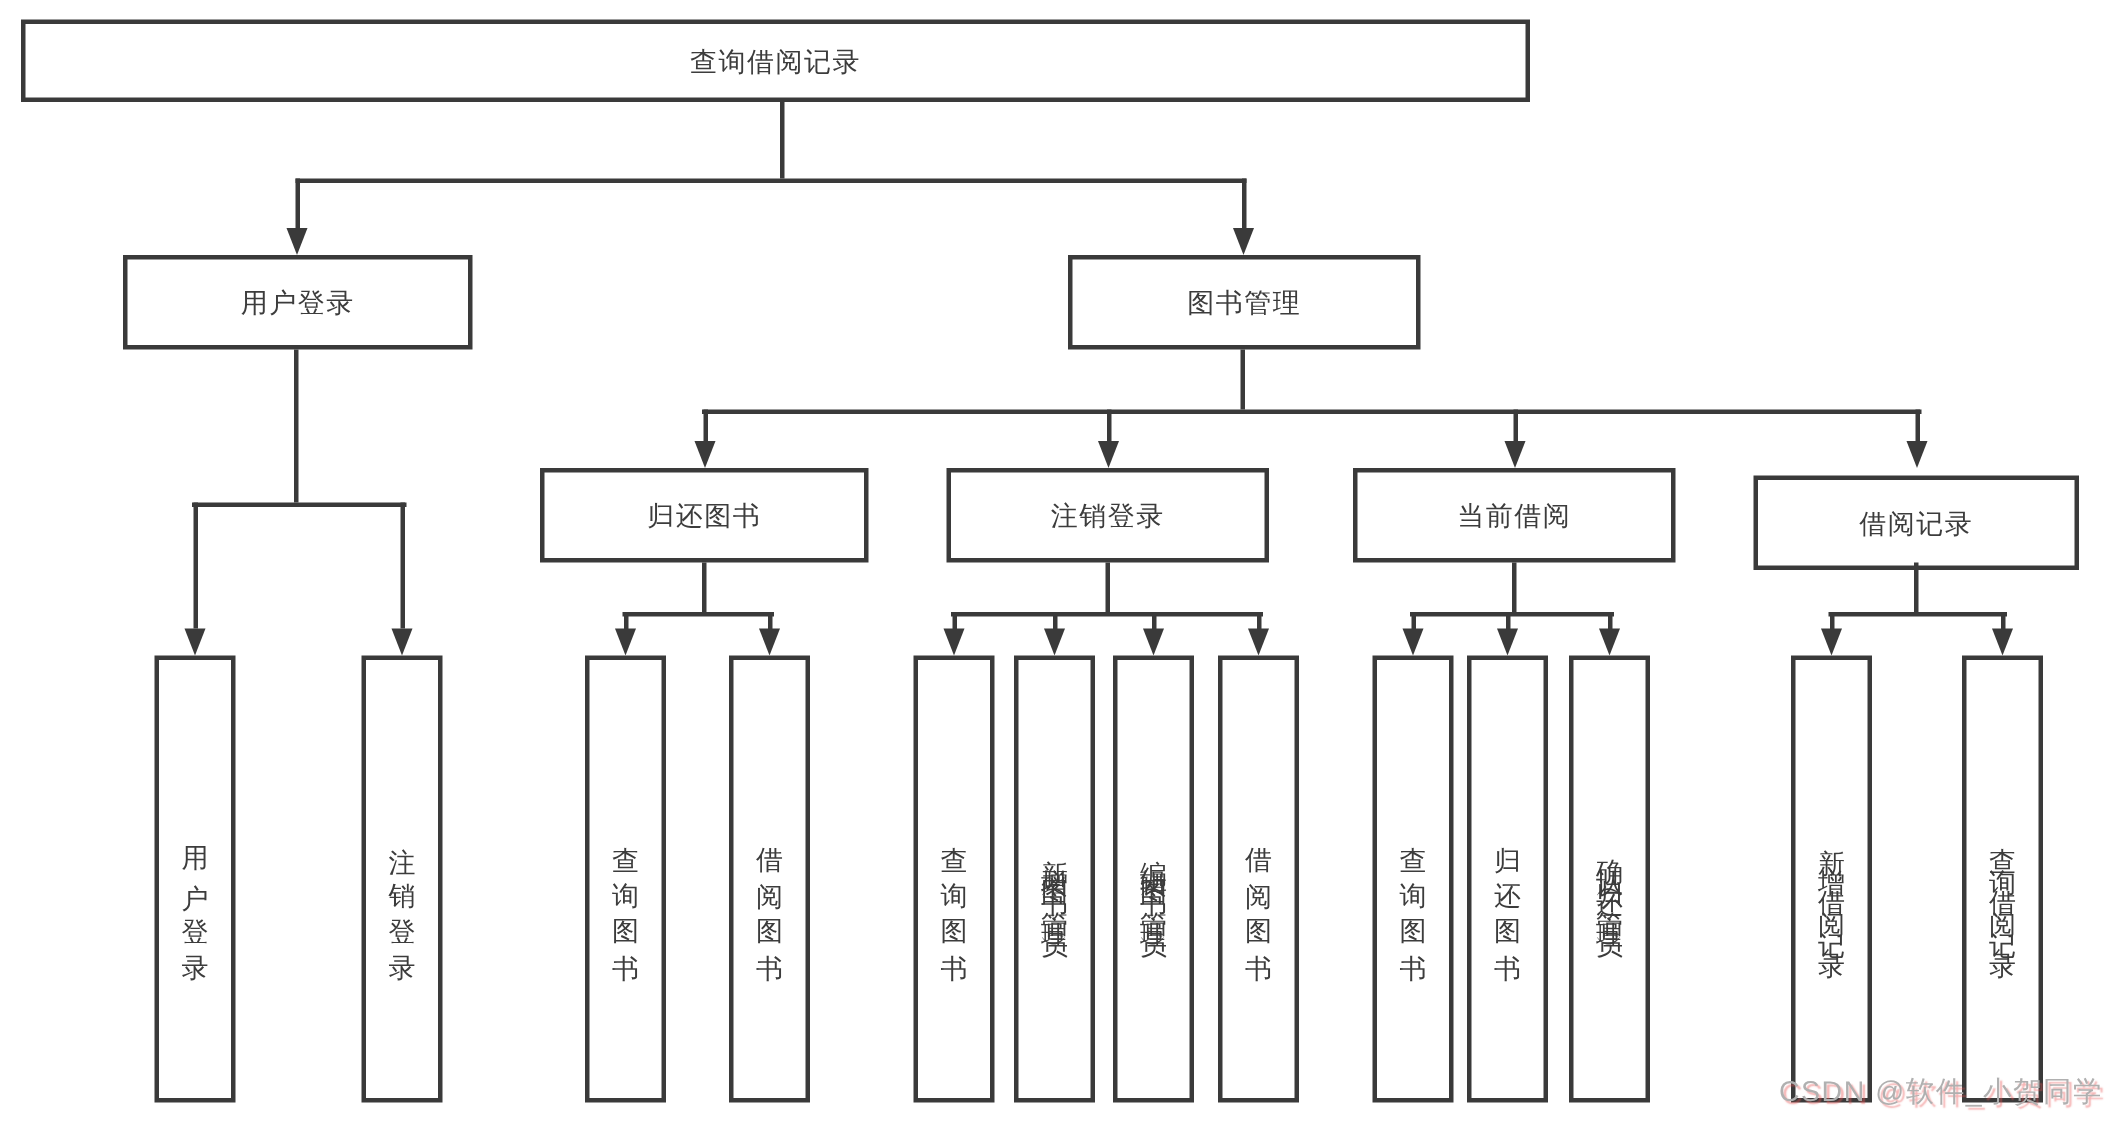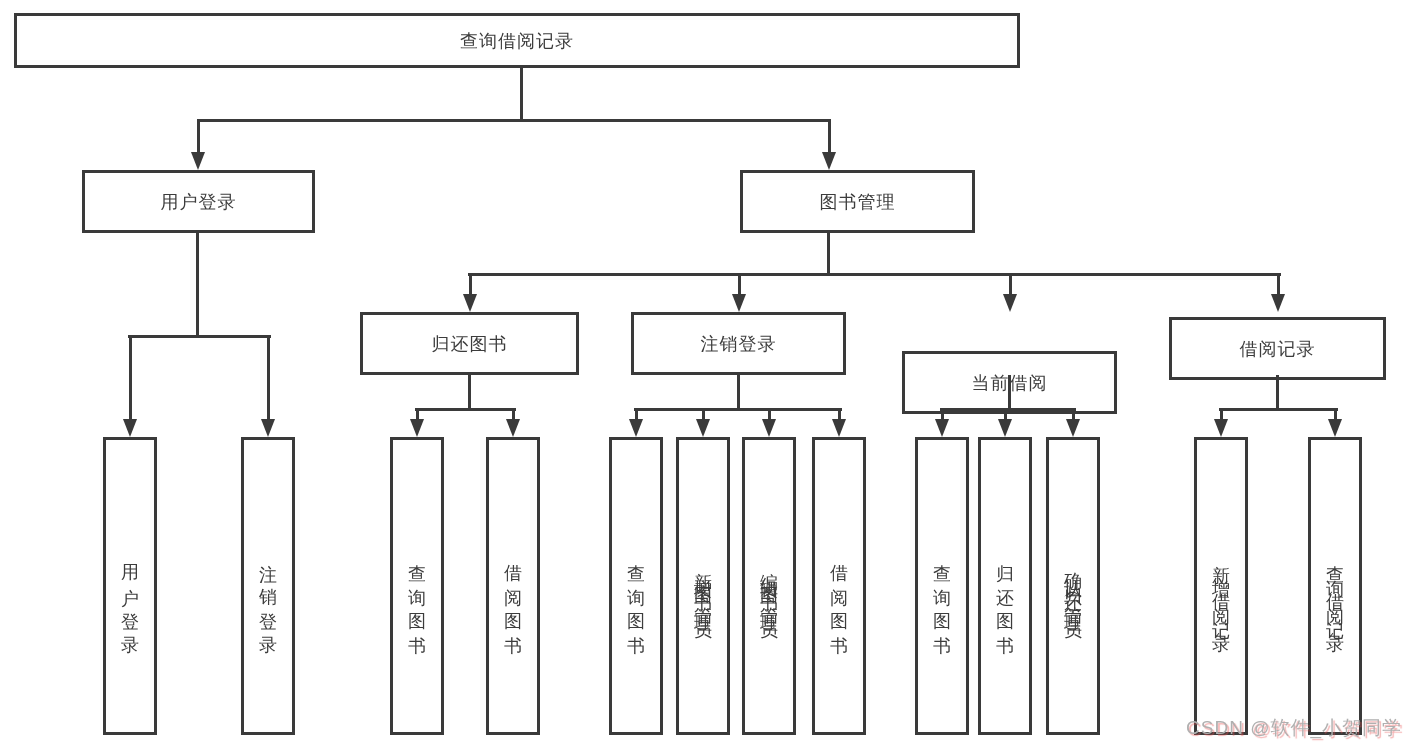--- a/index.html
+++ b/index.html
@@ -23,24 +23,24 @@
   .hbox{letter-spacing:1px;}
   .vbox{width:48px;height:292px;top:437px;}
   .vtext{writing-mode:vertical-rl;text-orientation:mixed;white-space:nowrap;}
   .ls4 .vtext{letter-spacing:24px;margin-bottom:-24px;}
   .ls6 .vtext{letter-spacing:14px;margin-bottom:-14px;}
   .ls9 .vtext{letter-spacing:7px;margin-bottom:-7px;}
 
   
   #b-root{left:14px;top:13px;width:1000px;height:49px;}
   #b-login{left:82px;top:170px;width:227px;height:57px;}
-  #b-manage{left:740px;top:170px;width:229px;height:57px;text-align:center;}
+  #b-manage{left:712px;top:170px;width:229px;height:57px;text-align:center;}
   #b-rec{left:360px;top:312px;width:213px;height:57px;}
   #b-bor{left:631px;top:312px;width:209px;height:57px;}
-  #b-cur{left:902px;top:312px;width:209px;height:57px;margin-top:39px;}
+  #b-cur{left:902px;top:312px;width:209px;height:57px;}
   #b-recd{left:1169px;top:317px;width:211px;height:57px;}
   #l-a1{left:103px;} #l-a2{left:241px;}
   #l-b1{left:390px;} #l-b2{left:486px;}
   #l-c1{left:609px;} #l-c2{left:676px;} #l-c3{left:742px;} #l-c4{left:812px;}
   #l-d1{left:915px;} #l-d2{left:978px;} #l-d3{left:1046px;}
   #l-e1{left:1194px;} #l-e2{left:1308px;}
 
   
   .vl{position:absolute;width:3px;background:#3a3a3a;}
   .hl{position:absolute;height:3px;background:#3a3a3a;}

